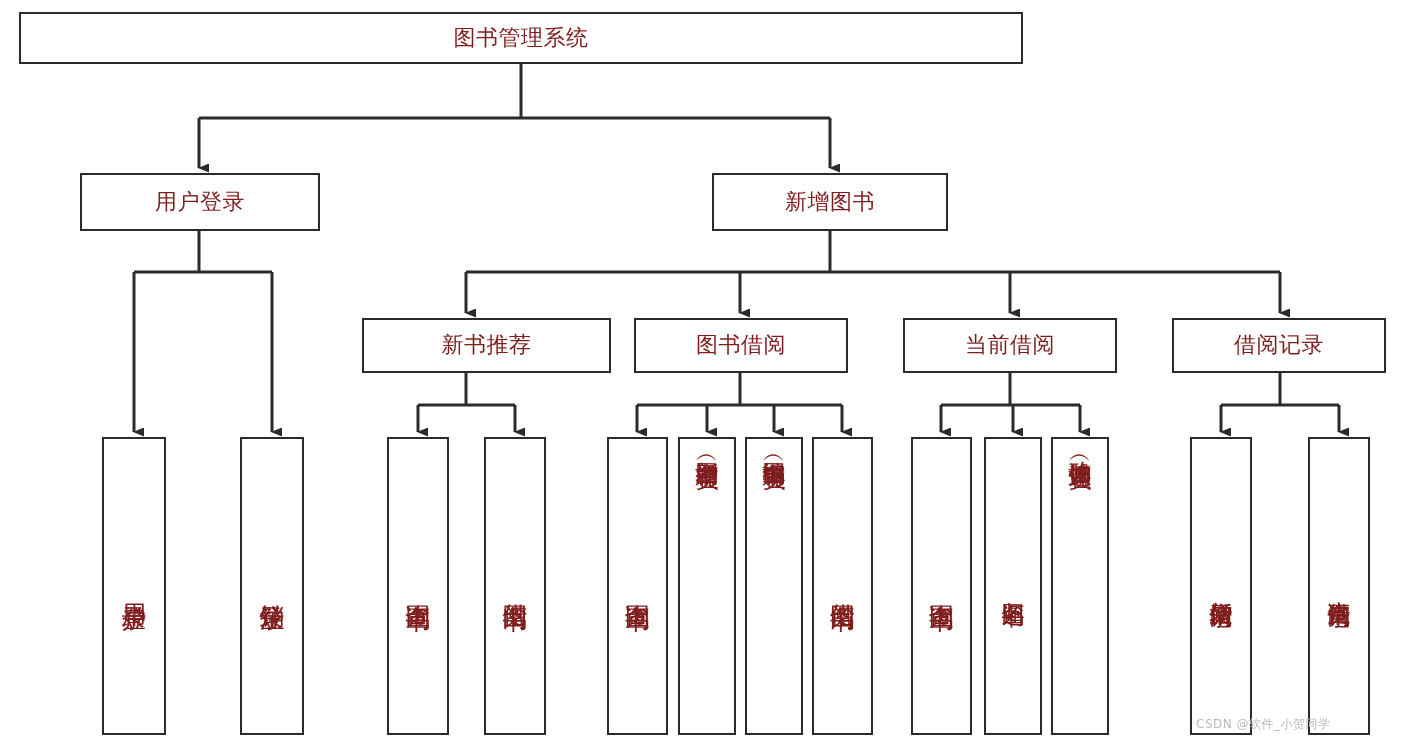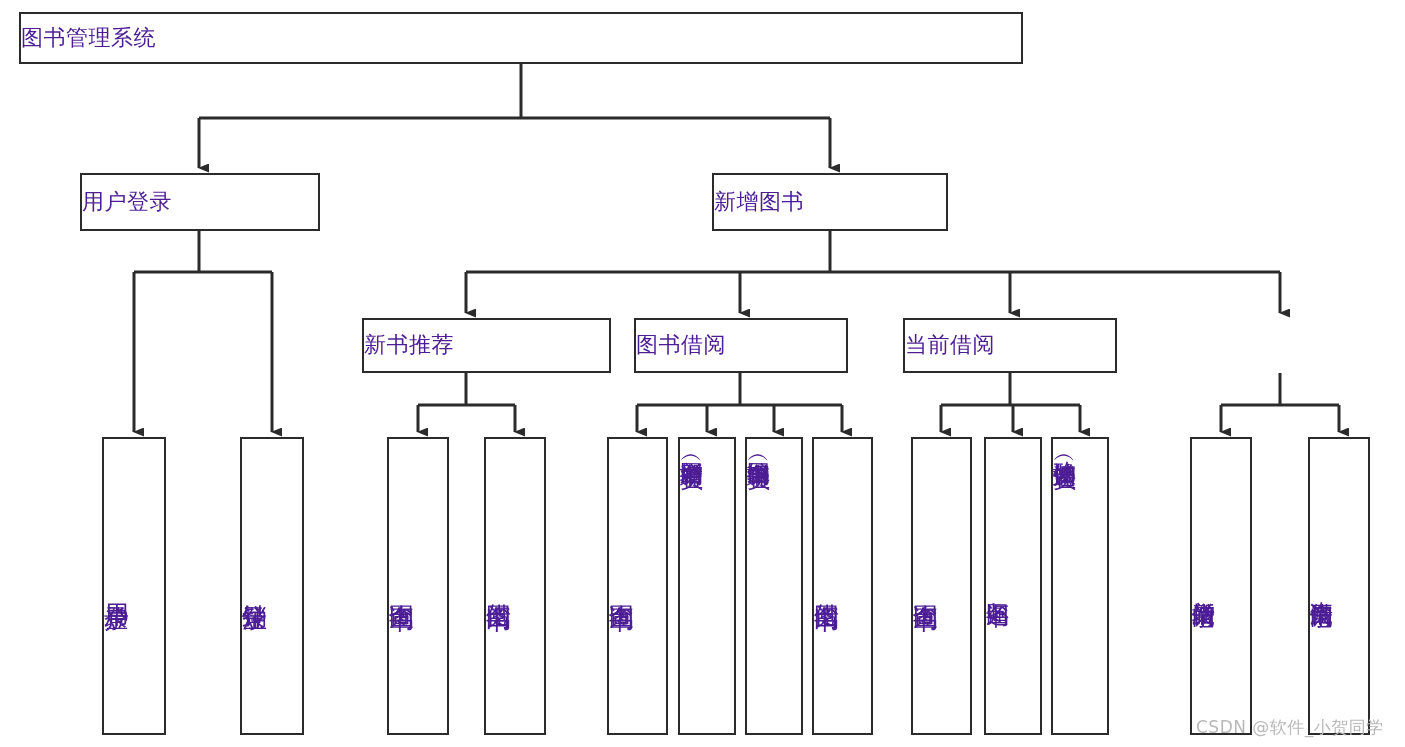--- a/index.html
+++ b/index.html
@@ -25,21 +25,22 @@
     height: 747px;
     pointer-events: none;
   }
   .node {
     position: absolute;
     box-sizing: border-box;
     border: 2px solid #2b2b2b;
     background: #ffffff;
     display: flex;
     align-items: center;
-    color: #4c1d95;
+    justify-content: center;
+    color: #7f1d1d;
   }
   .node .label {
     display: block;
     text-align: center;
     line-height: 1.04;
     letter-spacing: 0.5px;
   }
   
   .node.horiz .label {
     font-size: 22px;
@@ -62,21 +63,21 @@
     font-size: 23px;
   }
   
   .node.vert.center {
     align-items: center;
     padding-top: 0;
   }
   .watermark {
     position: absolute;
     color: #b9b9b9;
-    font-size: 17px;
+    font-size: 12px;
     white-space: nowrap;
     letter-spacing: 0.5px;
   }
 </style>
 </head>
 <body>
 
 <div id="canvas">
 
   <svg class="edges" viewBox="0 0 1405 747">
@@ -143,20 +144,23 @@
 
   <div class="node horiz" style="left:362px; top:318px; width:249px; height:55px;">
     <span class="label">新书推荐</span>
   </div>
   <div class="node horiz" style="left:903px; top:318px; width:214px; height:55px;">
     <span class="label">当前借阅</span>
   </div>
   <div class="node horiz" style="left:634px; top:318px; width:214px; height:55px;">
     <span class="label">图书借阅</span>
   </div>
+  <div class="node horiz" style="left:1172px; top:318px; width:214px; height:55px;">
+    <span class="label">借阅记录</span>
+  </div>
 
   <div class="node vert center" style="left:102px; top:437px; width:64px; height:298px;">
     <span class="label">用户登录</span>
   </div>
   <div class="node vert center" style="left:240px; top:437px; width:64px; height:298px;">
     <span class="label">注销登录</span>
   </div>
 
   <div class="node vert center" style="left:387px; top:437px; width:62px; height:298px;">
     <span class="label">查询图书</span>

